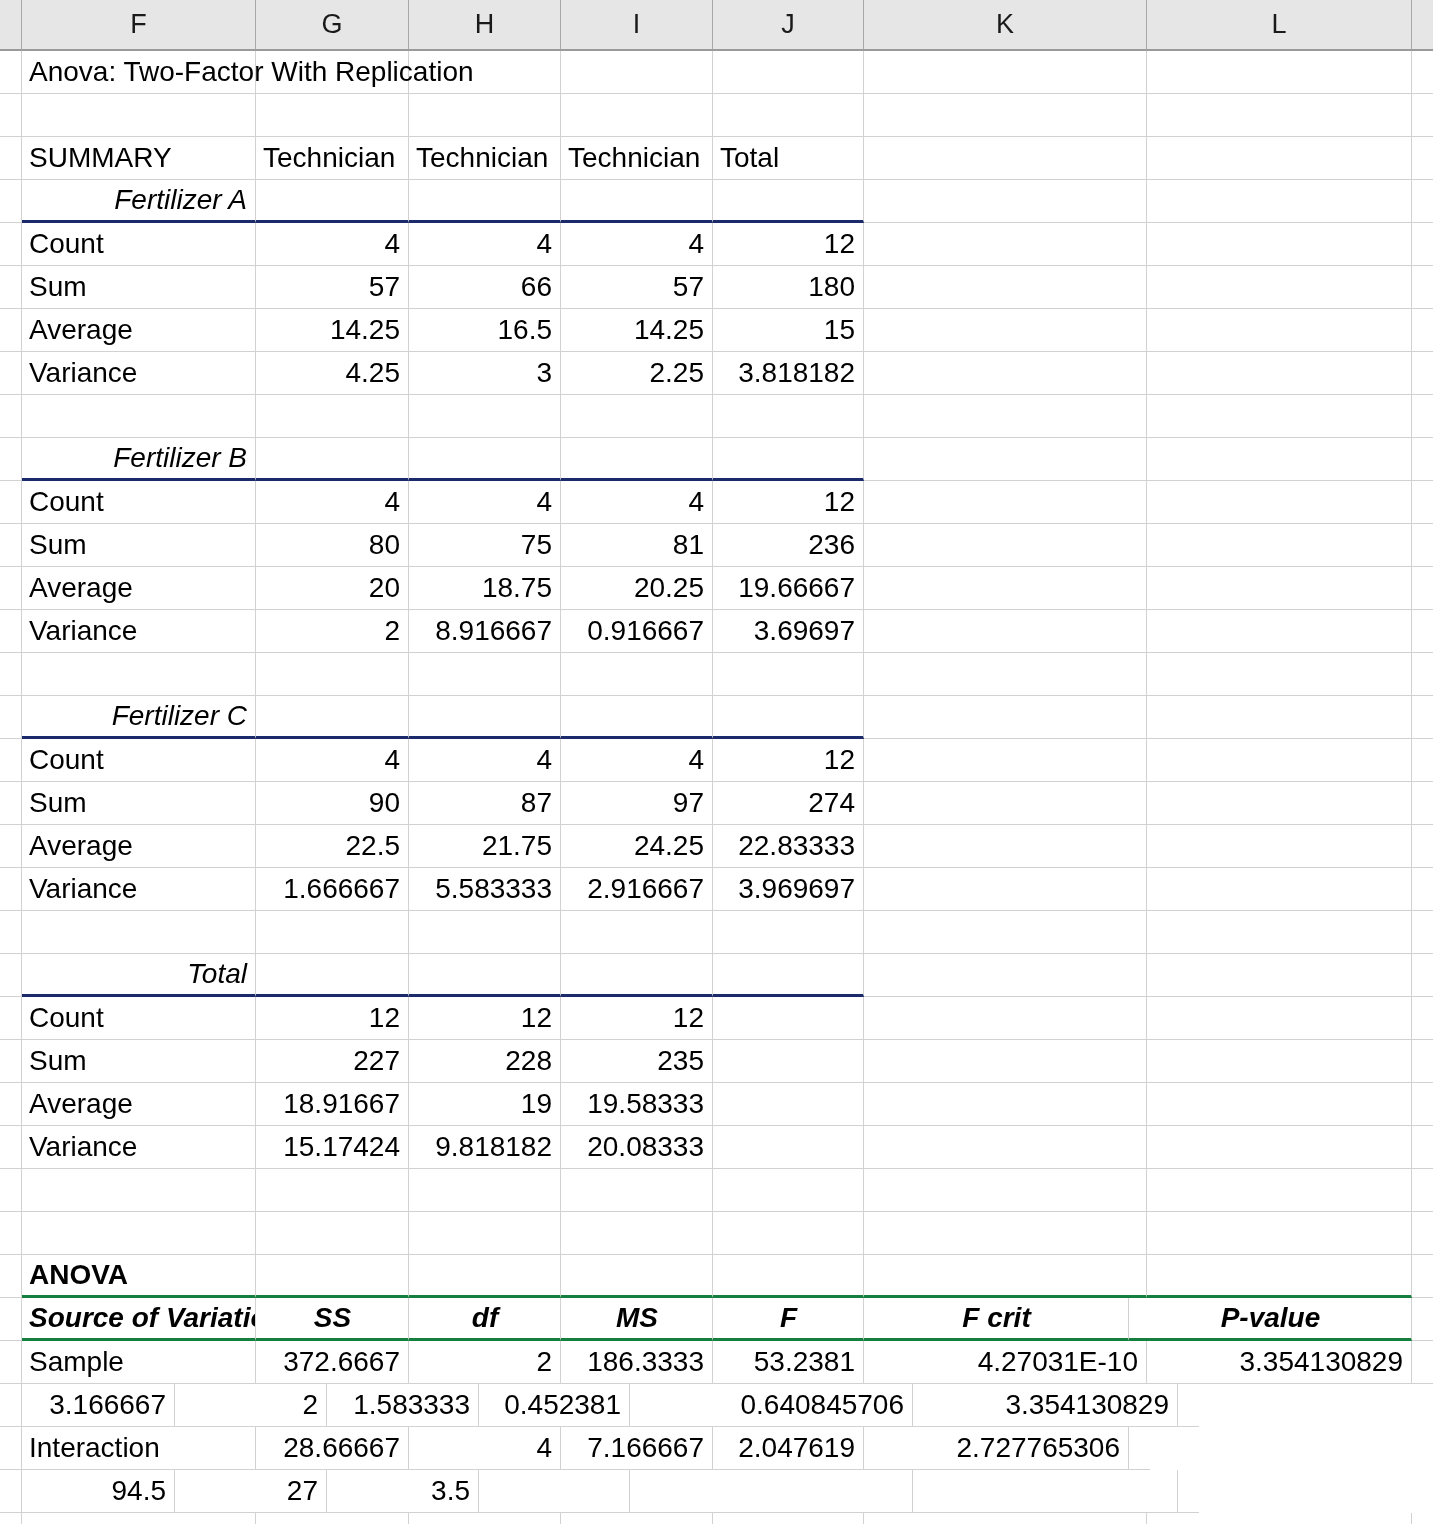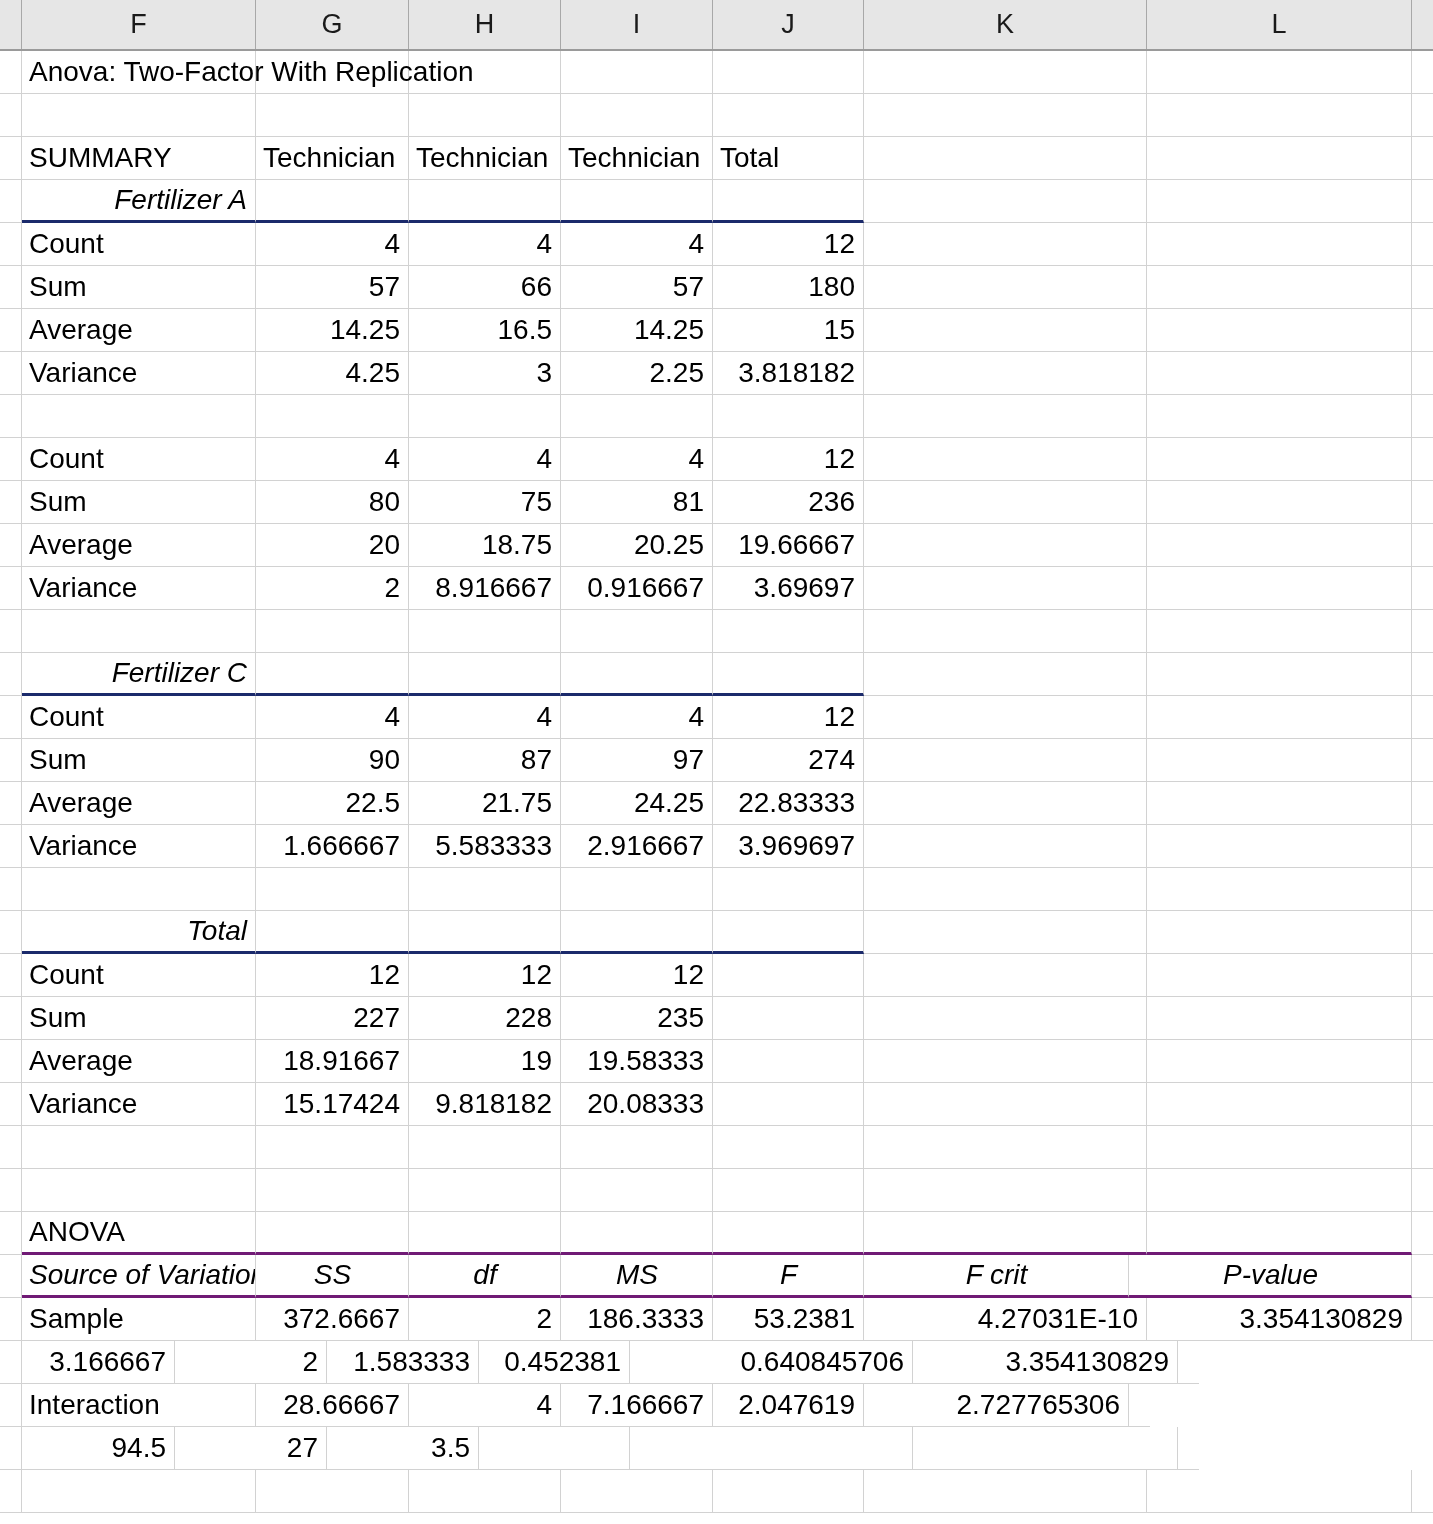--- a/index.html
+++ b/index.html
@@ -70,21 +70,21 @@
   .num  { justify-content: flex-end; padding-right: 8px; }
   .left { justify-content: flex-start; }
   .ctr  { justify-content: center; }
   .ital { font-style: italic; }
 
   
   .spill { overflow: visible; position: relative; z-index: 2; }
 
   
   .bb-blue  { border-bottom: 3px solid #1b2a6b; }
-  .bb-black { border-bottom: 3px solid #701a75; }
+  .bb-black { border-bottom: 3px solid #15803d; font-weight: bold; }
 
   
   .w-stub { width: 22px; min-width: 22px; }
   .w-f { width: 234px; min-width: 234px; }
   .w-g { width: 153px; min-width: 153px; }
   .w-h { width: 152px; min-width: 152px; }
   .w-i { width: 152px; min-width: 152px; }
   .w-j { width: 151px; min-width: 151px; }
   .w-k { width: 283px; min-width: 283px; }
   .w-l { width: 265px; min-width: 265px; }
@@ -202,20 +202,31 @@
         <div class="cell w-g left"></div>
         <div class="cell w-h left"></div>
         <div class="cell w-i left"></div>
         <div class="cell w-j left"></div>
         <div class="cell w-k left"></div>
         <div class="cell w-l left"></div>
         <div class="cell w-tail"></div>
       </div>
       <div class="row">
         <div class="cell stub w-stub"></div>
+        <div class="cell w-f num ital bb-blue">Fertilizer B</div>
+        <div class="cell w-g left bb-blue"></div>
+        <div class="cell w-h left bb-blue"></div>
+        <div class="cell w-i left bb-blue"></div>
+        <div class="cell w-j left bb-blue"></div>
+        <div class="cell w-k left"></div>
+        <div class="cell w-l left"></div>
+        <div class="cell w-tail"></div>
+      </div>
+      <div class="row">
+        <div class="cell stub w-stub"></div>
         <div class="cell w-f left">Count</div>
         <div class="cell w-g num">4</div>
         <div class="cell w-h num">4</div>
         <div class="cell w-i num">4</div>
         <div class="cell w-j num">12</div>
         <div class="cell w-k left"></div>
         <div class="cell w-l left"></div>
         <div class="cell w-tail"></div>
       </div>
       <div class="row">

